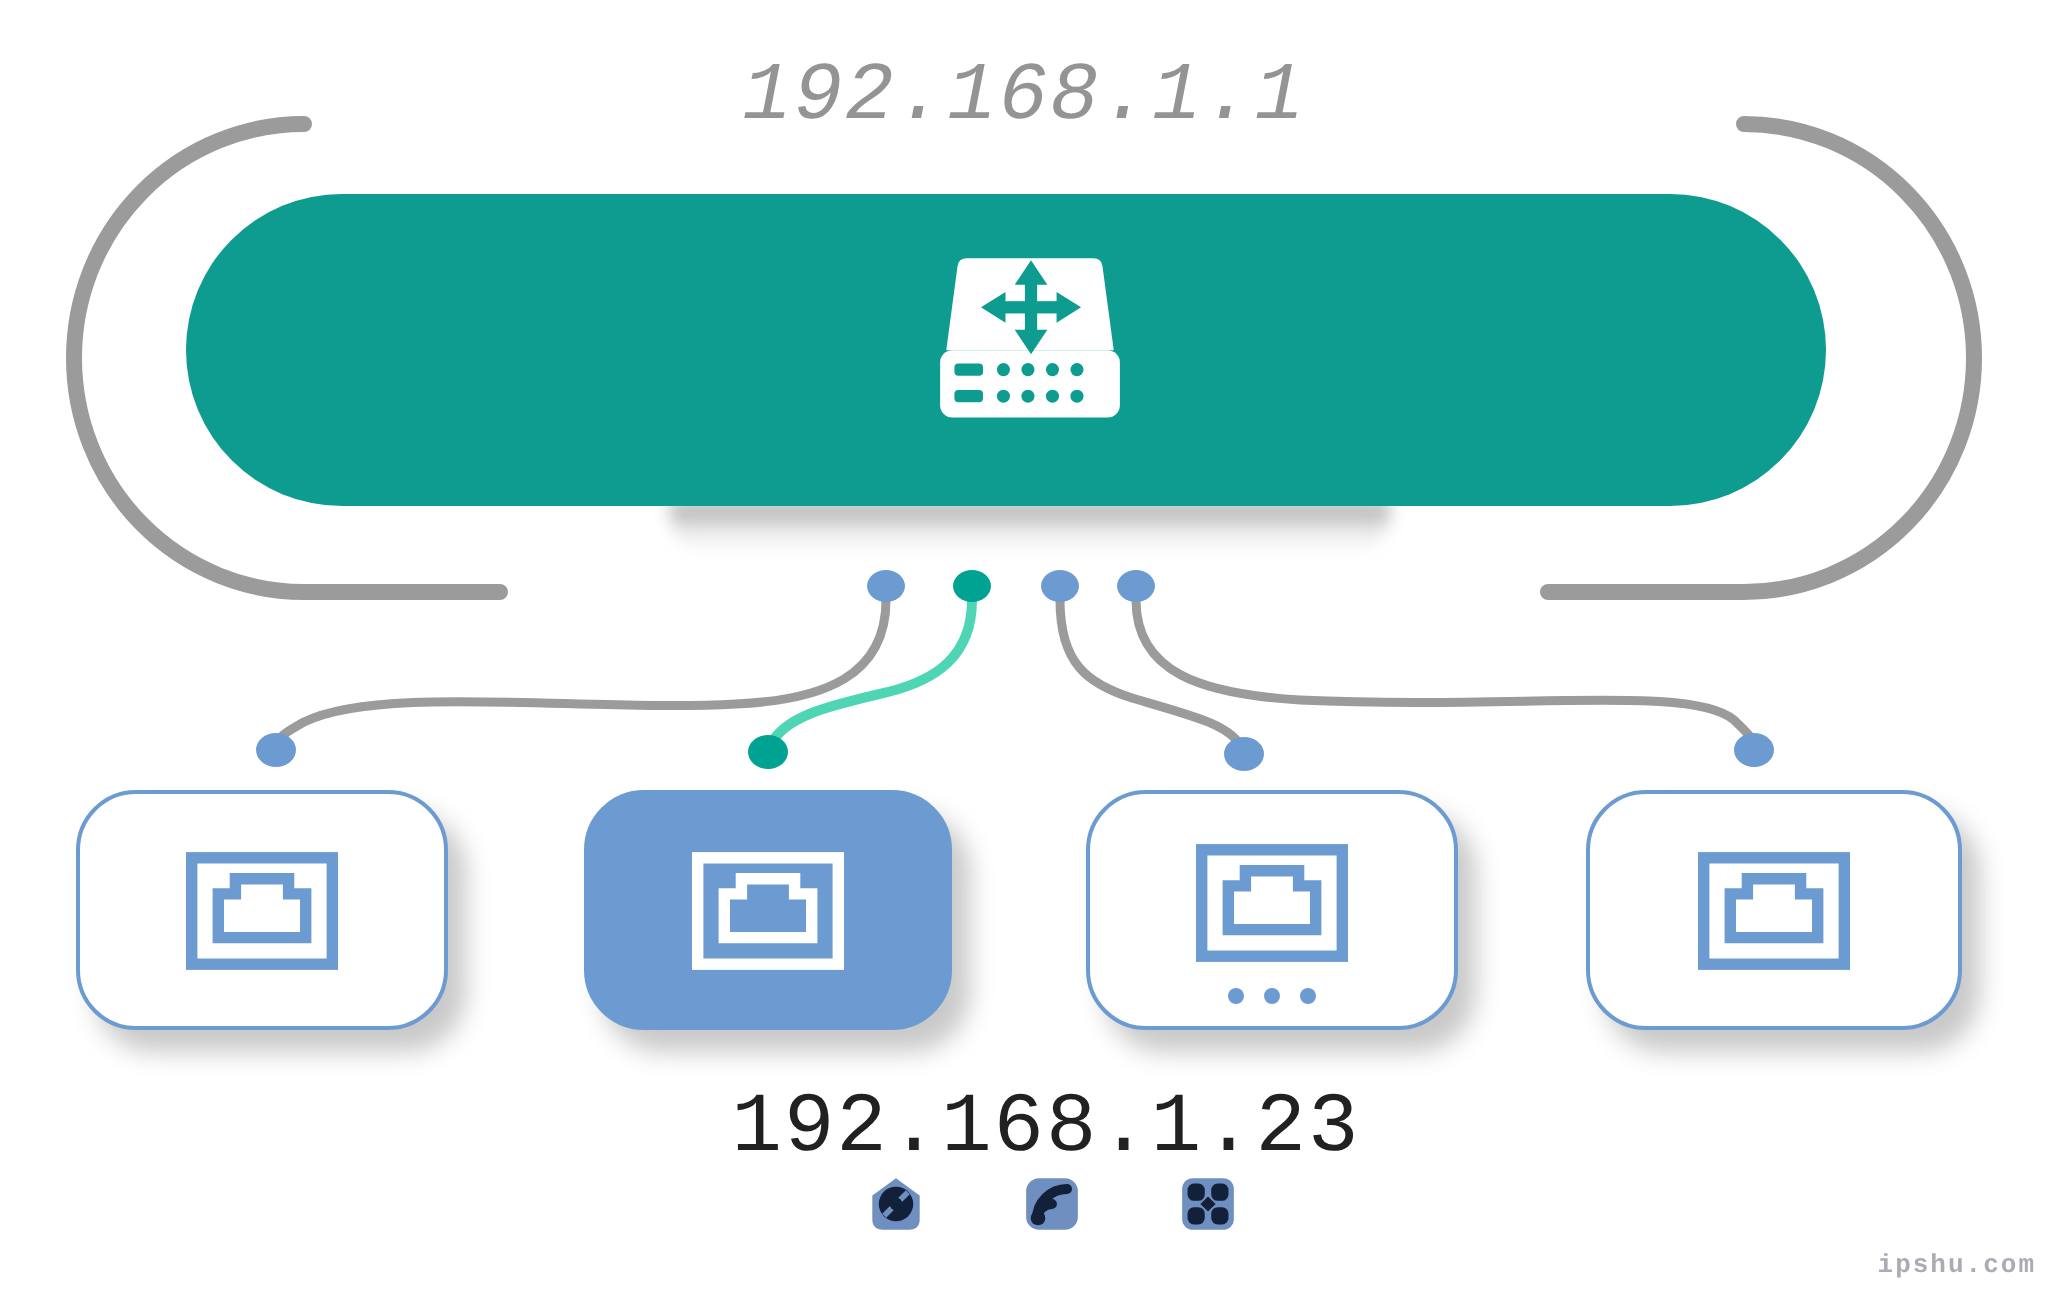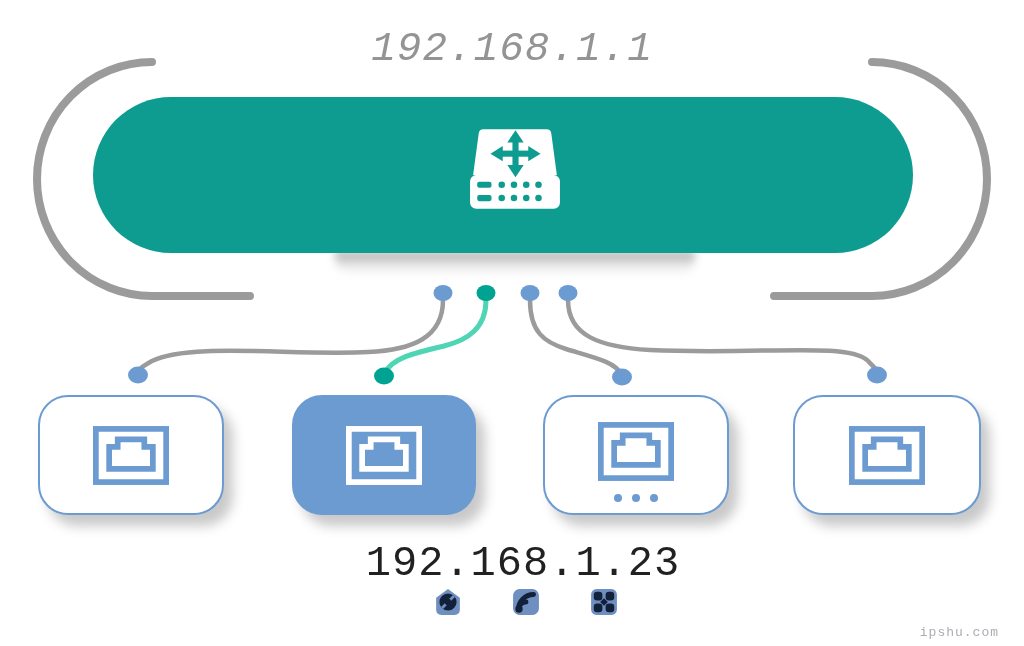--- a/index.html
+++ b/index.html
@@ -13,22 +13,23 @@
     left:0;right:0;top:26px;text-align:center;
     font-size:41px;font-style:italic;letter-spacing:1px;
     color:var(--textgray);
   }
   .device-ip{
     left:0;right:0;top:540px;text-align:center;margin-left:22px;
     font-size:42px;letter-spacing:1px;
     color:var(--textdark);
   }
   .watermark{
-    right:25px;bottom:6px;font-size:13px;letter-spacing:1px;
+    right:6px;bottom:6px;font-size:13px;letter-spacing:1px;
     color:var(--wm);
+    font-weight:bold;
   }
   
   .pill{
     left:93px;top:97px;width:820px;height:156px;border-radius:78px;
     background:var(--teal);
     display:flex;align-items:center;justify-content:center;
   }
   .pill svg{margin-left:24px;margin-top:-10px;}
   .pill-shadow{
     left:335px;top:251px;width:360px;height:26px;

